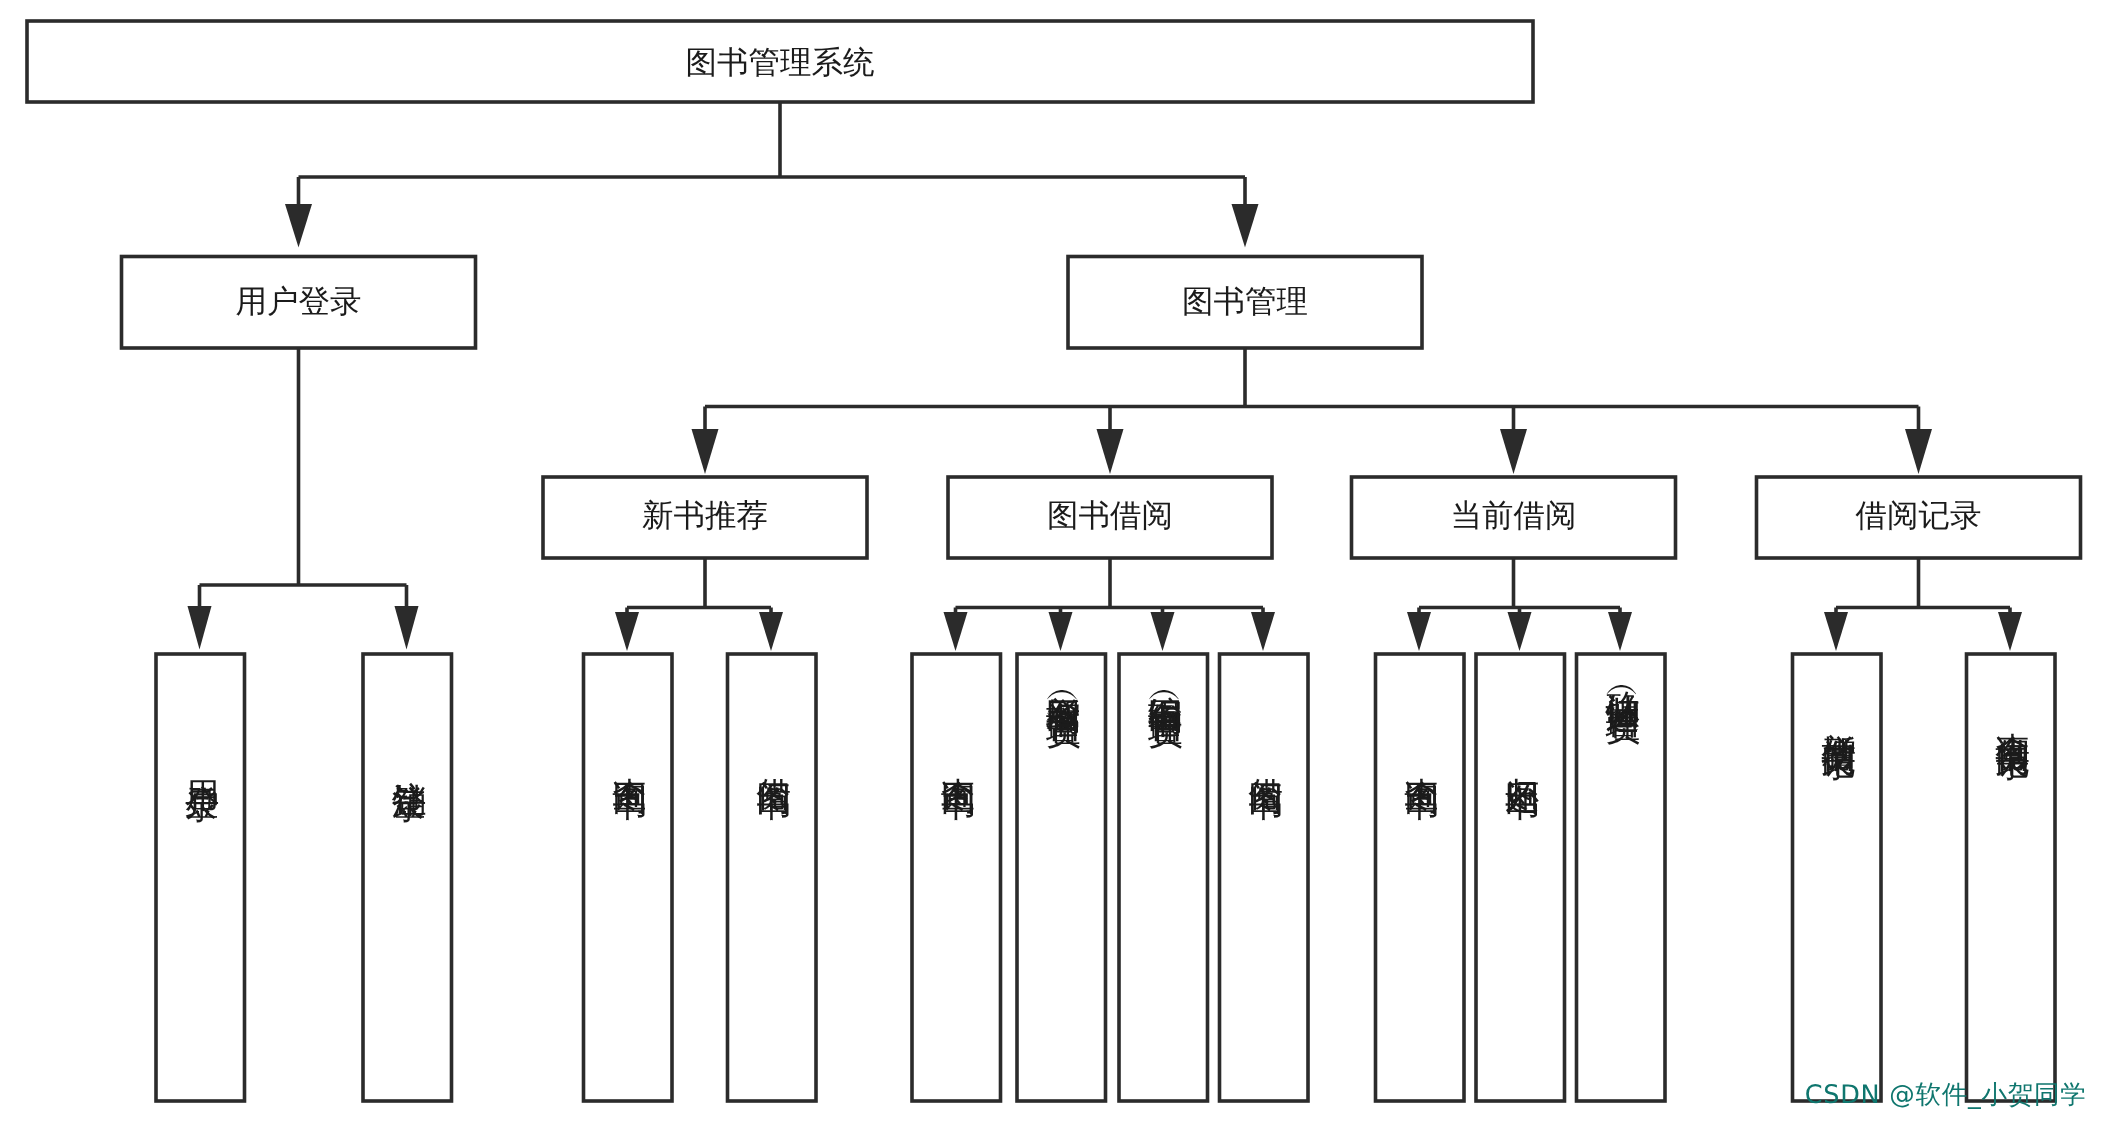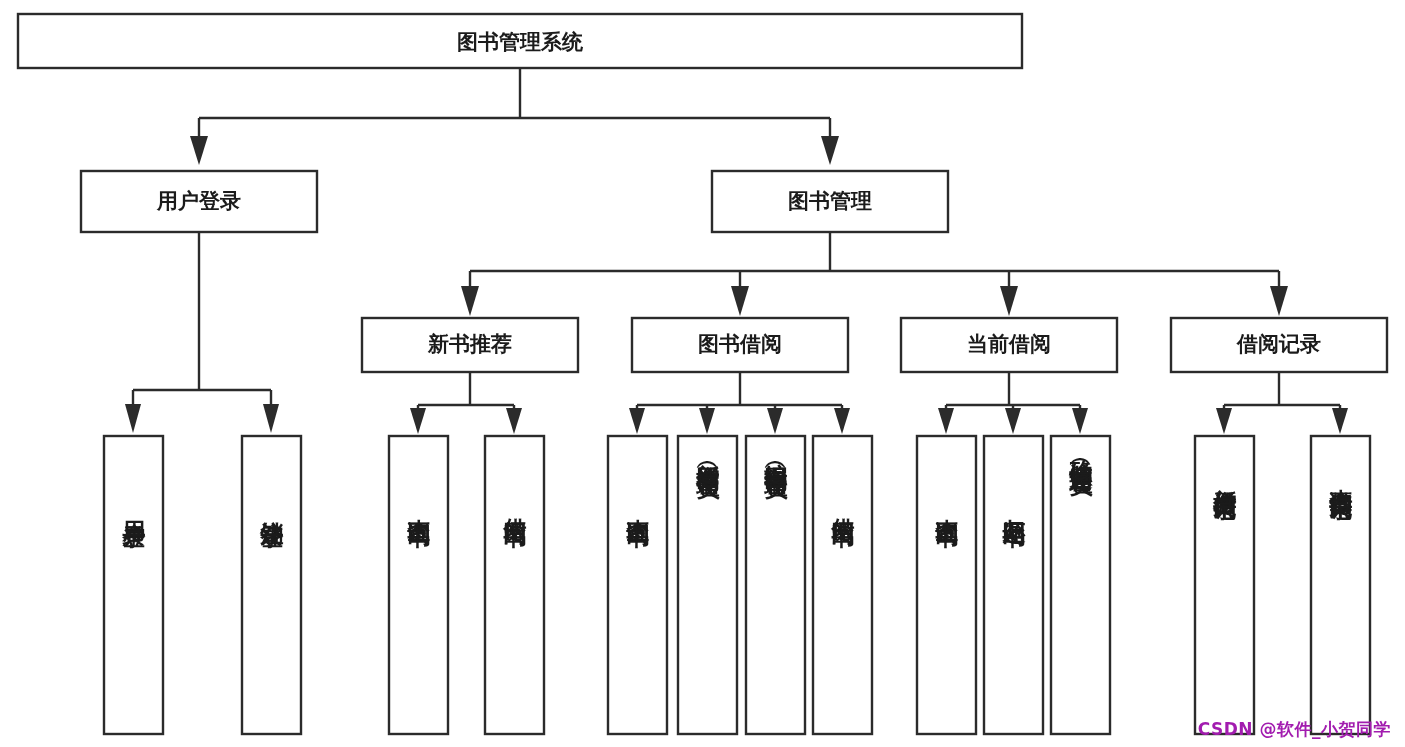--- a/index.html
+++ b/index.html
@@ -10,21 +10,20 @@
   body {
     width: 1405px;
     height: 747px;
     font-family: "DejaVu Sans", "Liberation Sans", sans-serif;
     overflow: hidden;
   }
   #diagram-root {
     position: relative;
     width: 1405px;
     height: 747px;
-    font-weight: bold;
   }
   svg.chart-svg {
     position: absolute;
     top: 0;
     left: 0;
     width: 1405px;
     height: 747px;
   }
   .node-box {
     fill: #ffffff;
@@ -65,21 +64,21 @@
     color: #1b1b1b;
     white-space: nowrap;
     text-align: start;
   }
   .watermark {
     position: absolute;
     right: 14px;
     bottom: 6px;
     font-family: "DejaVu Sans", "Liberation Sans", sans-serif;
     font-size: 17px;
-    color: #a21caf;
+    color: #0f766e;
     letter-spacing: 0.5px;
     white-space: nowrap;
   }
 </style>
 </head>
 <body>
 
 <div id="diagram-root">
 
   <svg class="chart-svg" viewBox="0 0 1405 747" xmlns="http://www.w3.org/2000/svg">

